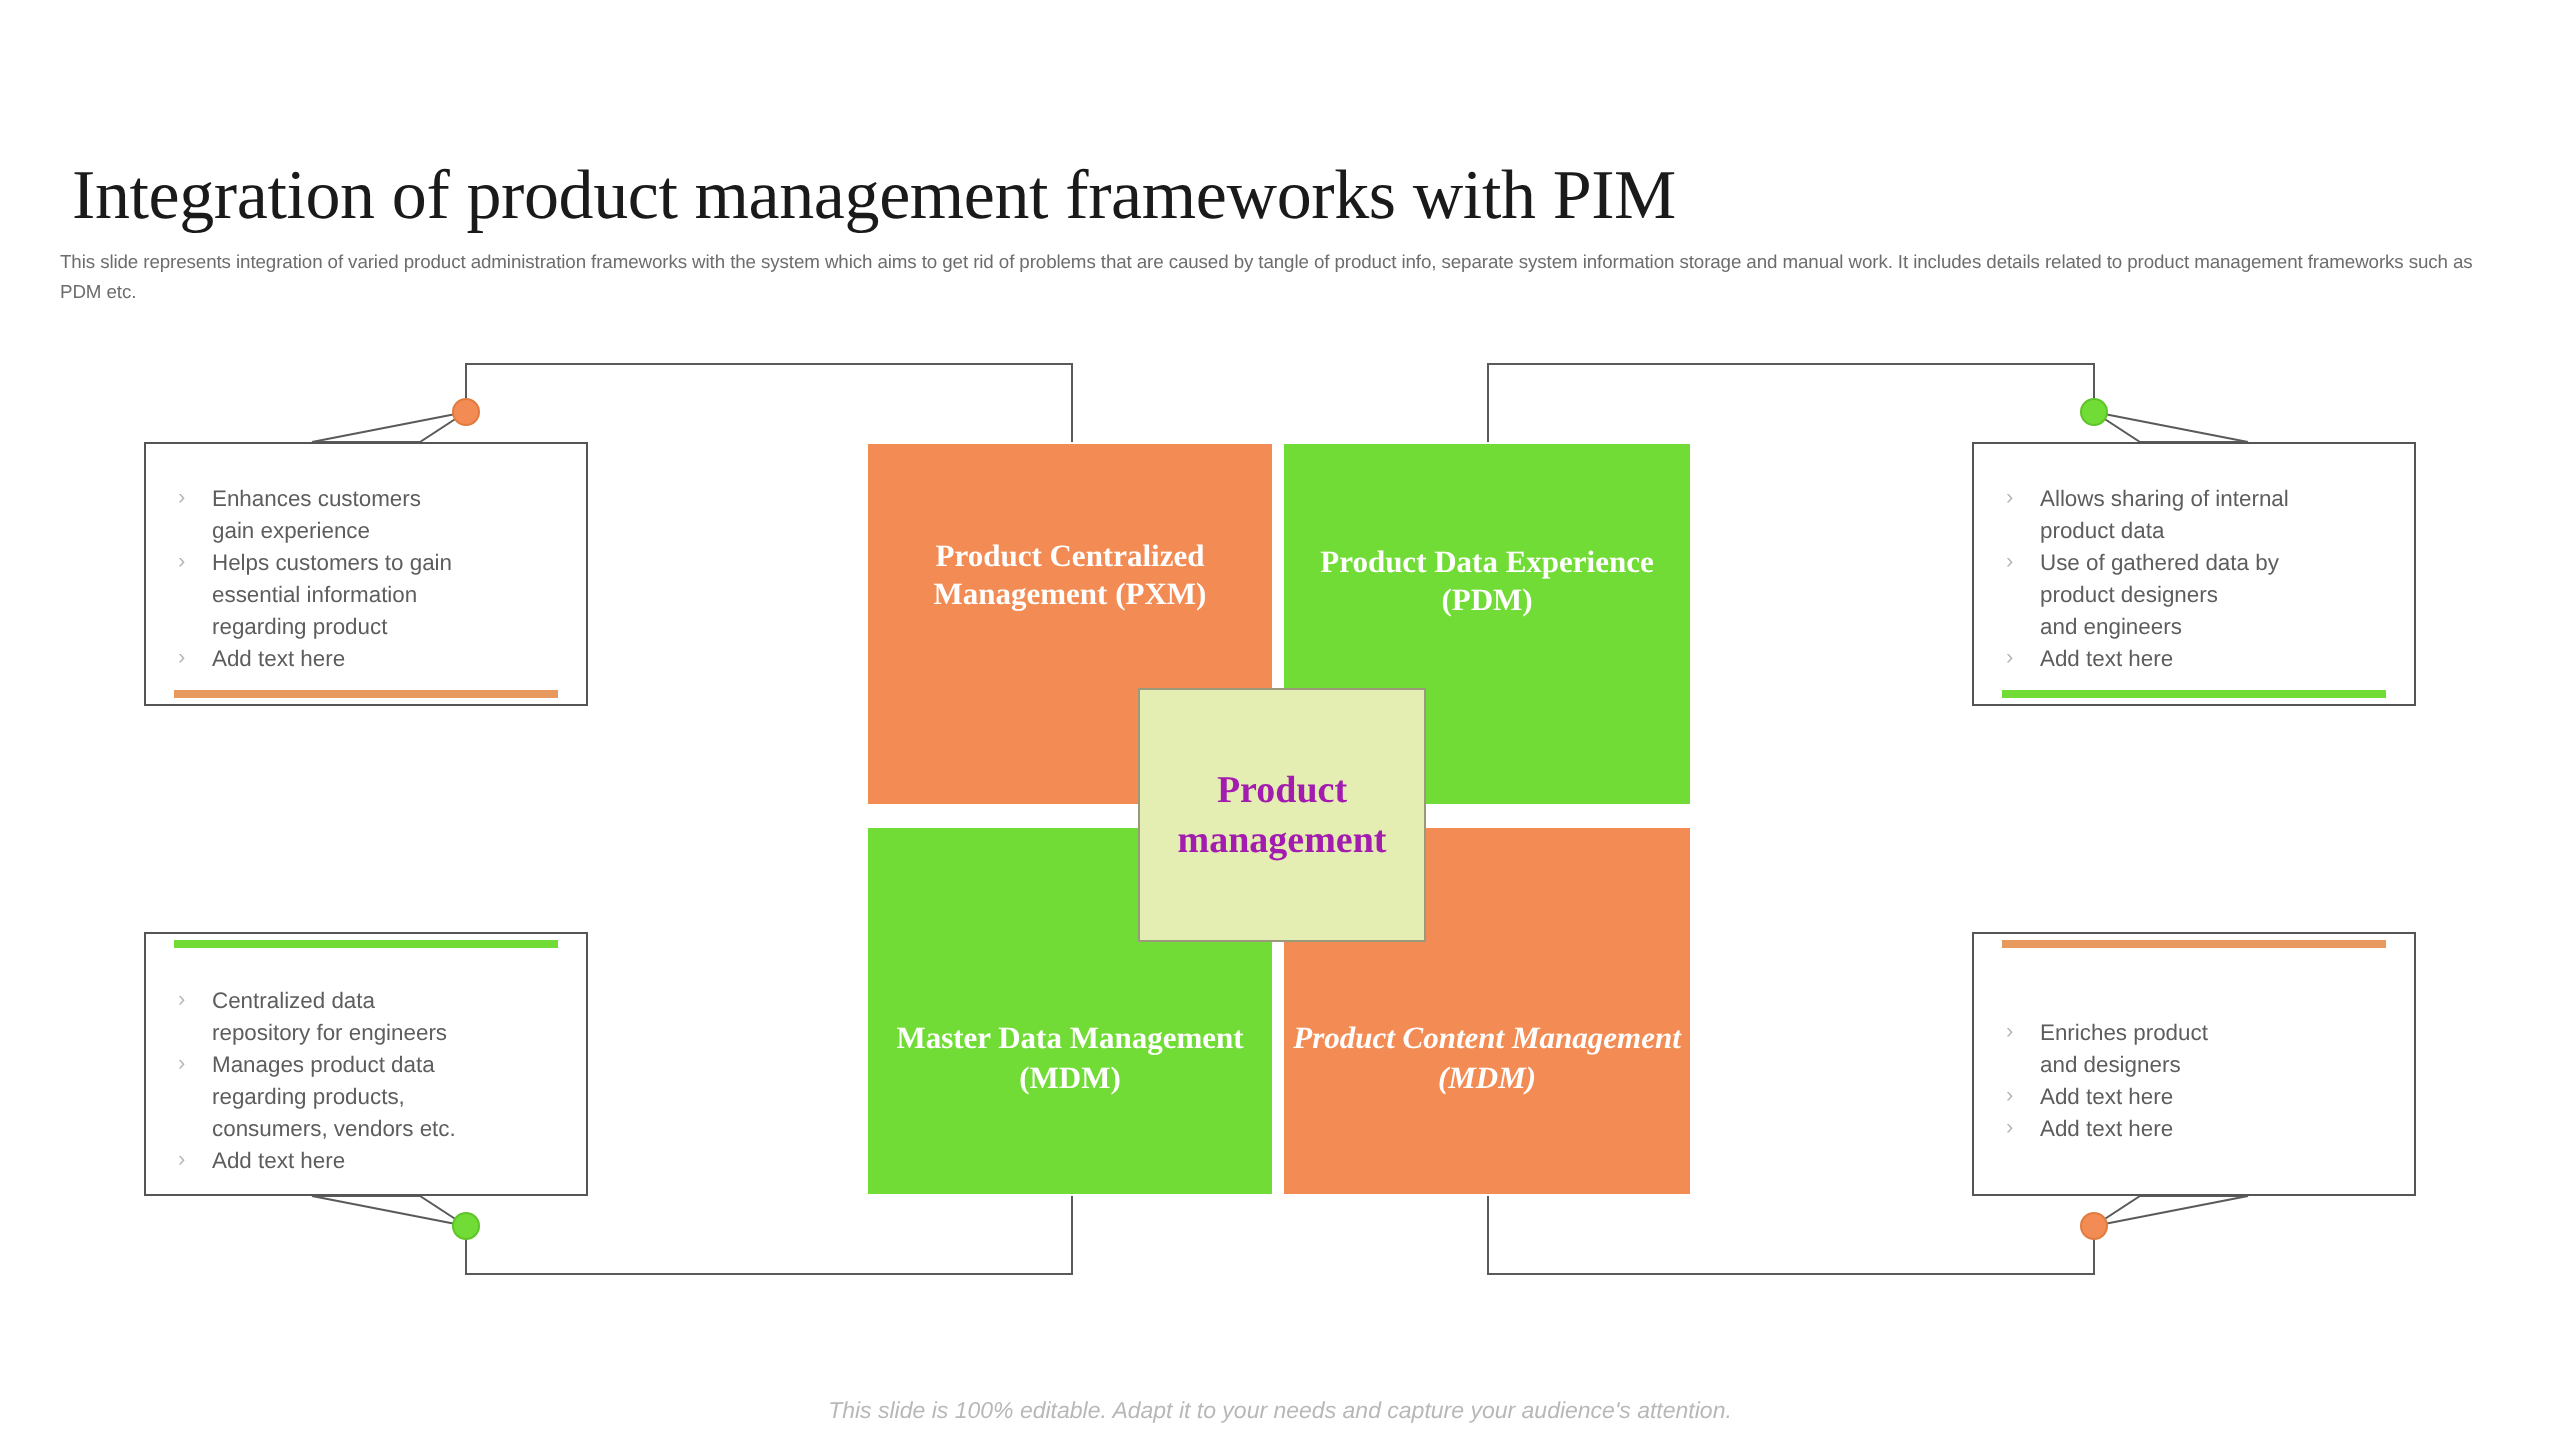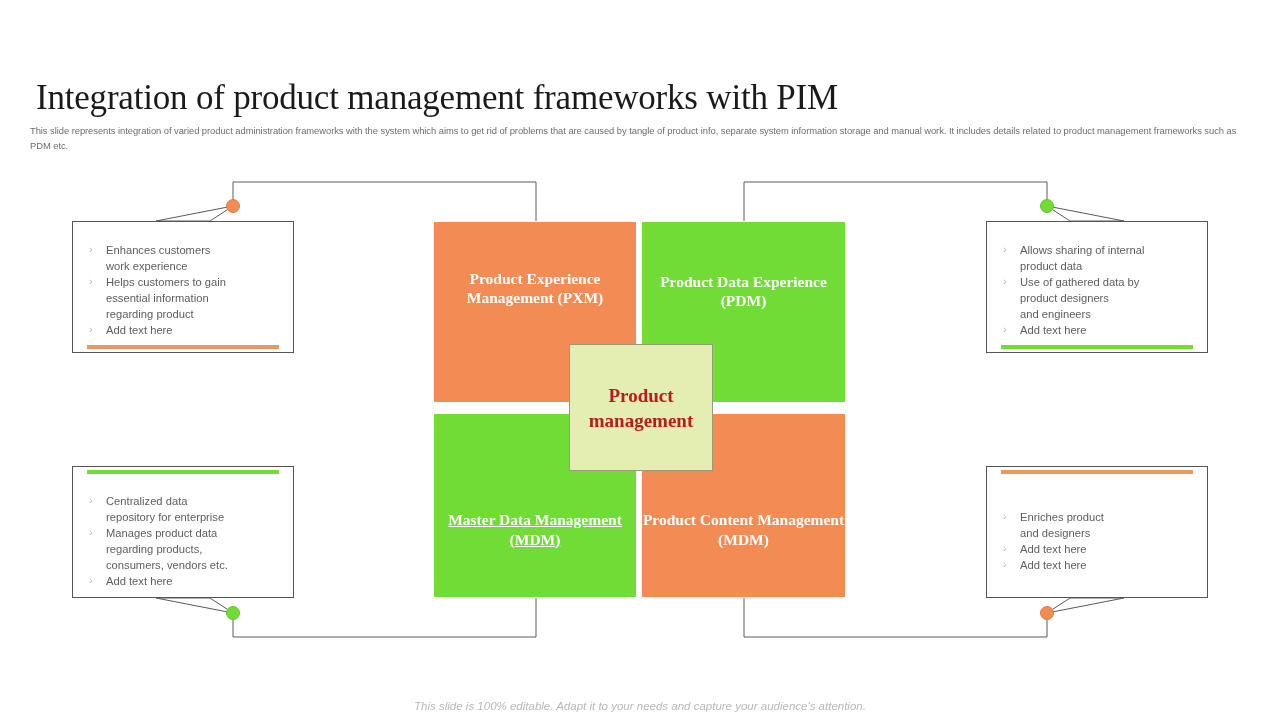--- a/index.html
+++ b/index.html
@@ -76,39 +76,39 @@
     justify-content: center;
     box-sizing: border-box;
   }
   #quad-pxm { left: 434px; top: 222px; width: 202px; height: 180px; }
   #quad-pdm { left: 642px; top: 222px; width: 203px; height: 180px; }
   #quad-mdm { left: 434px; top: 414px; width: 202px; height: 183px; }
   #quad-pcm { left: 642px; top: 414px; width: 203px; height: 183px; }
 
   #quad-pxm .quad-label { padding-bottom: 48px; }
   #quad-pdm .quad-label { padding-bottom: 42px; }
-  #quad-mdm .quad-label { padding-top: 48px; text-decoration: underline; }
-  #quad-pcm .quad-label { padding-top: 48px; }
+  #quad-mdm .quad-label { padding-top: 48px; }
+  #quad-pcm .quad-label { padding-top: 48px; font-style: italic; }
 
   #center-box {
     position: absolute;
     left: 569px;
     top: 344px;
     width: 144px;
     height: 127px;
     border: 1px solid #9a9a7a;
     box-sizing: border-box;
     display: flex;
     align-items: center;
     justify-content: center;
     font-family: "Liberation Serif", serif;
     font-weight: bold;
     font-size: 19px;
     line-height: 25px;
-    color: #b91c1c;
+    color: #a21caf;
     text-align: center;
   }
 
   
   .callout {
     position: absolute;
     border: 1px solid #555555;
     background: #ffffff;
     box-sizing: border-box;
   }
@@ -175,21 +175,21 @@
   <path fill="none" stroke="#5A5A5A" stroke-width="1" d="M 183,598 L 156,598 L 233,613"></path>
   <circle cx="233" cy="613" r="6.5" fill="#72DC36" stroke="#5FC429" stroke-width="1"></circle>
 
   <path fill="none" stroke="#5A5A5A" stroke-width="1" d="M 1097,598 L 1070,598 L 1047,613 L 1047,637 L 744,637 L 744,598"></path>
   <path fill="none" stroke="#5A5A5A" stroke-width="1" d="M 1097,598 L 1124,598 L 1047,613"></path>
   <circle cx="1047" cy="613" r="6.5" fill="#F28C54" stroke="#E07C40" stroke-width="1"></circle>
 </svg>
 
 <div class="quad" id="quad-pxm" style="background: rgb(242, 140, 84);">
   <span class="quad-label">Product
-Experience
+Centralized
 Management
 (PXM)</span>
 </div>
 <div class="quad" id="quad-pdm" style="background: rgb(114, 220, 54);">
   <span class="quad-label">Product Data
 Experience
 (PDM)</span>
 </div>
 <div class="quad" id="quad-mdm" style="background: rgb(114, 220, 54);">
   <span class="quad-label">Master Data
@@ -203,21 +203,21 @@
 </div>
 
 <div id="center-box" style="background: rgb(228, 237, 178);">
   <span>Product
 management</span>
 </div>
 
 <div class="callout" id="callout-tl">
   <ul class="bullets">
       <li><span class="bullet-chevron">›</span><span>Enhances customers
-work experience</span></li>
+gain experience</span></li>
       <li><span class="bullet-chevron">›</span><span>Helps customers to gain
 essential information
 regarding product</span></li>
       <li><span class="bullet-chevron">›</span><span>Add text here</span></li>
     </ul>
   <div class="accent-bar accent-bottom" style="background: rgb(232, 153, 94);"></div>
 </div>
 
 <div class="callout" id="callout-tr">
   <ul class="bullets">
@@ -228,21 +228,21 @@
 and engineers</span></li>
       <li><span class="bullet-chevron">›</span><span>Add text here</span></li>
     </ul>
   <div class="accent-bar accent-bottom" style="background: rgb(114, 220, 54);"></div>
 </div>
 
 <div class="callout" id="callout-bl">
   <div class="accent-bar accent-top" style="background: rgb(114, 220, 54);"></div>
   <ul class="bullets">
       <li><span class="bullet-chevron">›</span><span>Centralized data
-repository for enterprise</span></li>
+repository for engineers</span></li>
       <li><span class="bullet-chevron">›</span><span>Manages product data
 regarding products,
 consumers, vendors etc.</span></li>
       <li><span class="bullet-chevron">›</span><span>Add text here</span></li>
     </ul>
 </div>
 
 <div class="callout" id="callout-br">
   <div class="accent-bar accent-top" style="background: rgb(232, 153, 94);"></div>
   <ul class="bullets">

